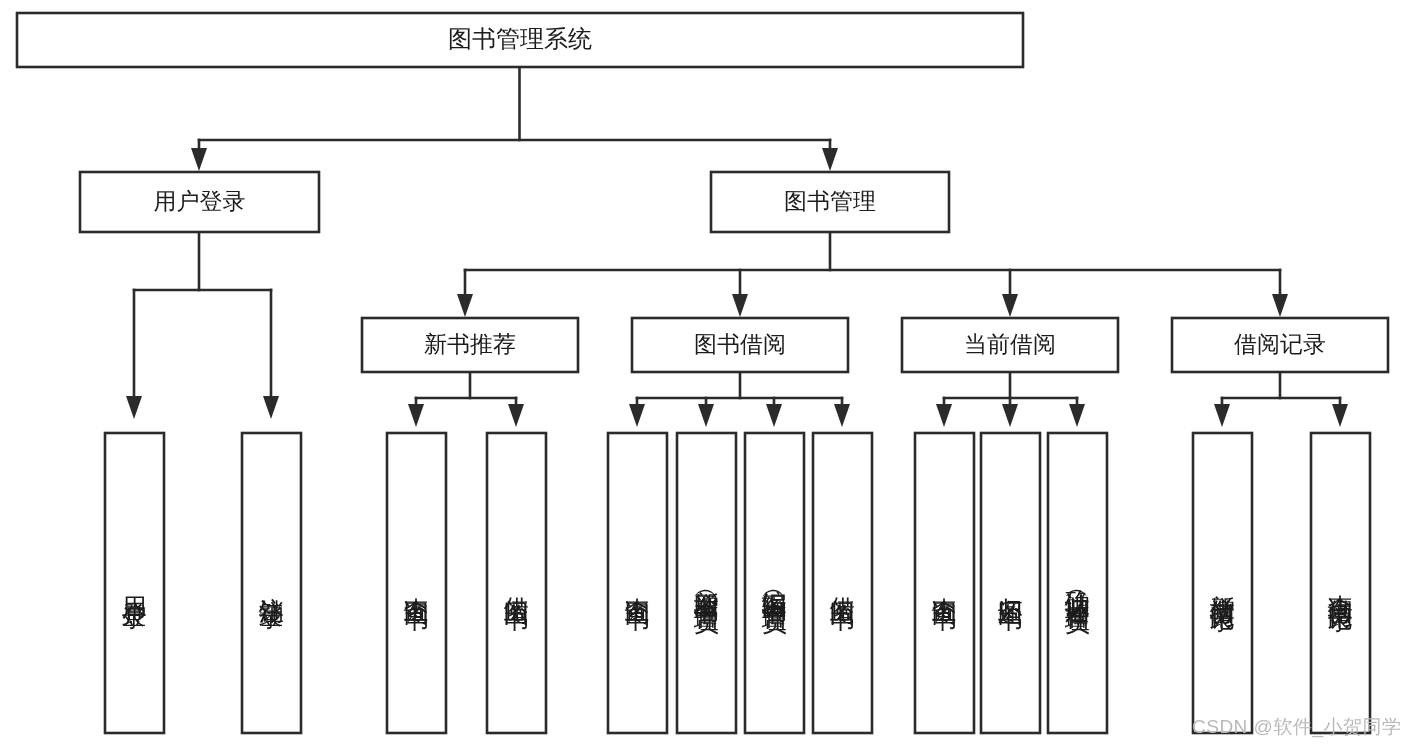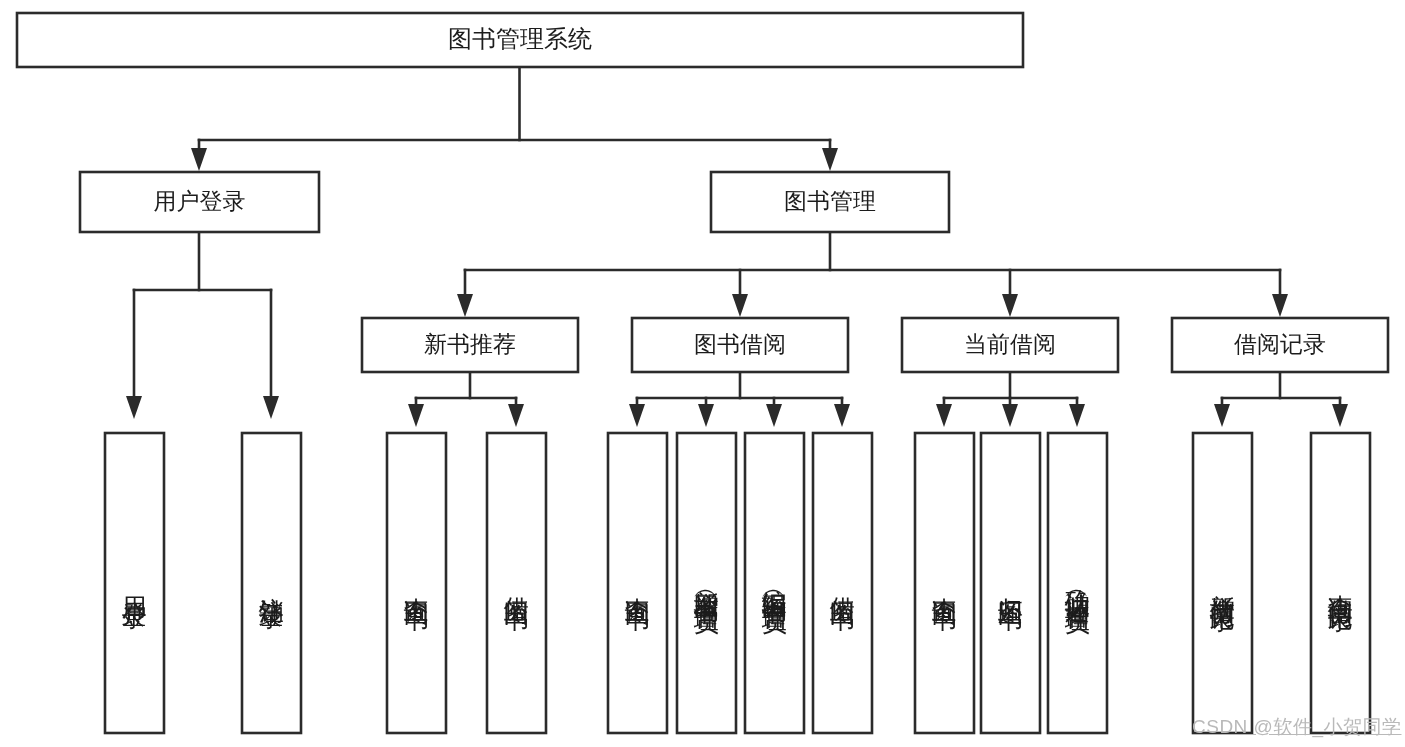--- a/index.html
+++ b/index.html
@@ -71,21 +71,20 @@
     white-space: nowrap;
     pointer-events: none;
   }
   #watermark {
     position: absolute;
     font-family: "Liberation Sans", "DejaVu Sans", sans-serif;
     font-size: 19px;
     color: #b9b9b9;
     white-space: nowrap;
     letter-spacing: 0.5px;
-    text-decoration: underline;
   }
 </style>
 </head>
 <body>
 
 <div id="diagram-root">
 
   <svg class="flow" viewBox="0 0 1405 747" xmlns="http://www.w3.org/2000/svg">
 
     <defs>

